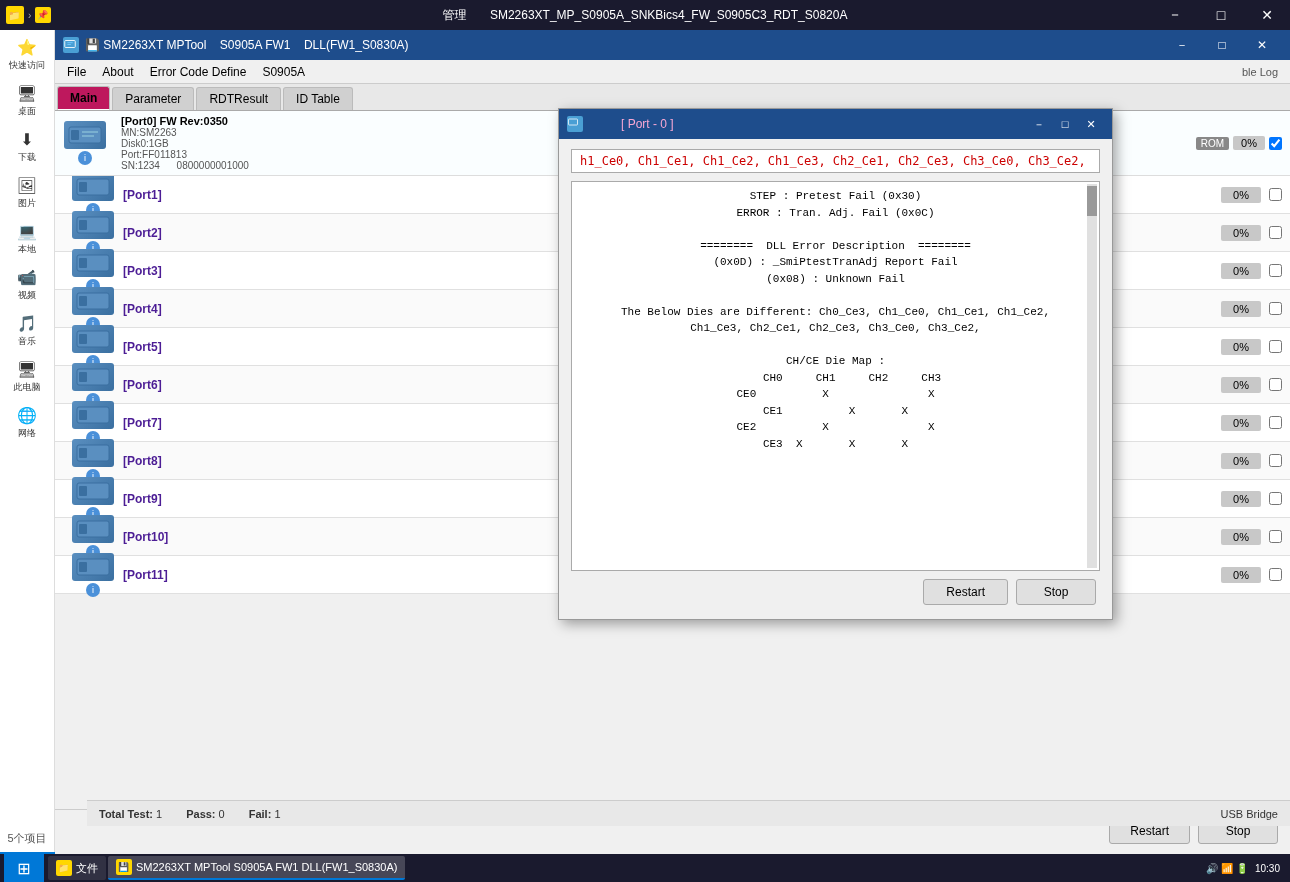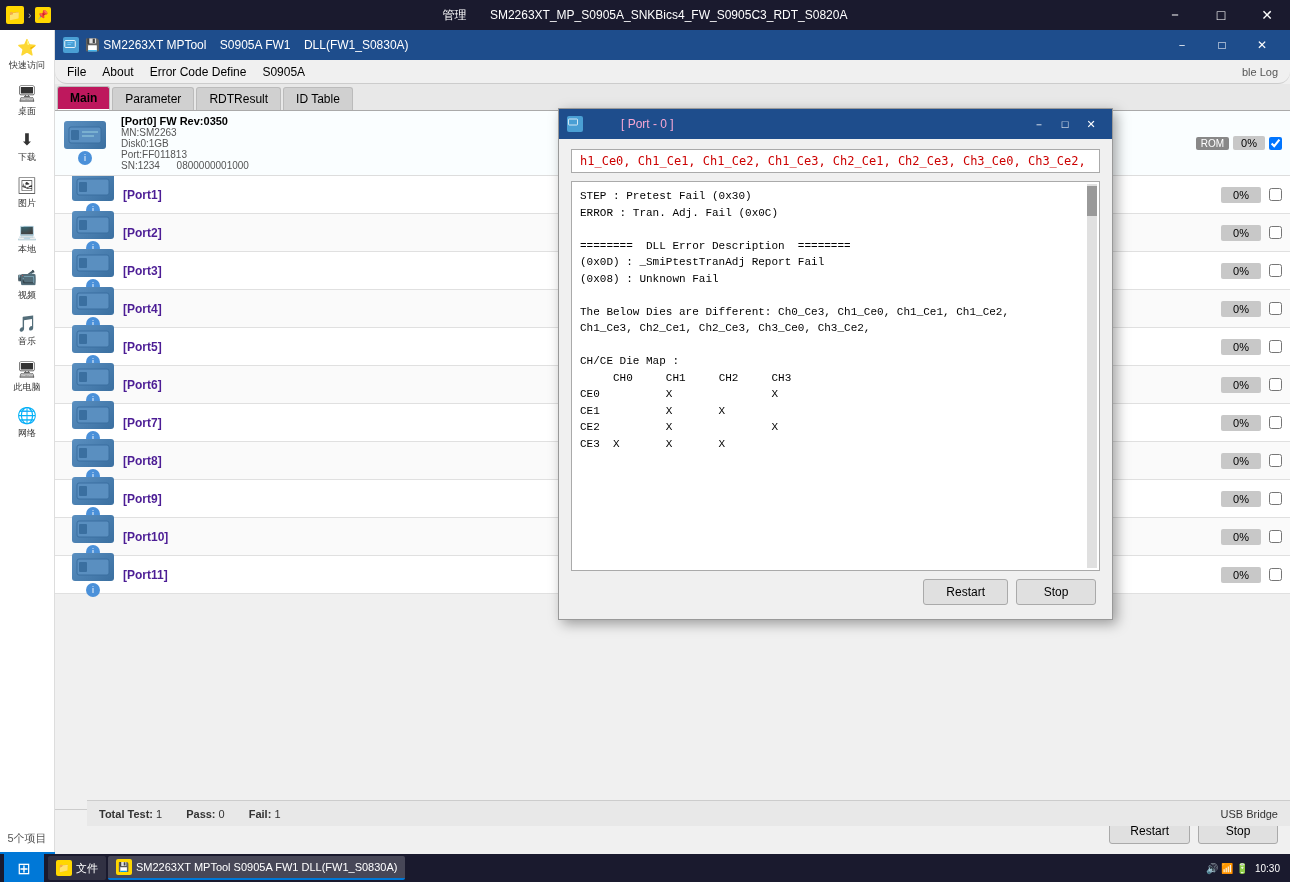--- a/index.html
+++ b/index.html
@@ -87,21 +87,20 @@
     }
 
     
     .menu-bar {
       background: #f0f0f0;
       height: 24px;
       display: flex;
       align-items: center;
       padding: 0 4px;
       border-bottom: 1px solid #ccc;
-      border-radius: 12px;
     }
     .menu-item {
       padding: 2px 8px;
       cursor: pointer;
       font-size: 12px;
       color: #000;
     }
 
     
     .tabs-bar {
@@ -220,20 +219,21 @@
     .popup-info-box {
       background: #fff;
       border: 1px solid #aaa;
       padding: 6px 8px;
       font-size: 11px;
       font-family: 'Courier New', monospace;
       height: 390px;
       overflow-y: auto;
       line-height: 1.5;
       position: relative;
+      text-align: center;
     }
     .popup-info-box pre {
       white-space: pre-wrap;
       font-family: 'Courier New', monospace;
       font-size: 11px;
     }
     .popup-info-box .scrollbar {
       position: absolute;
       right: 2px;
       top: 2px;

